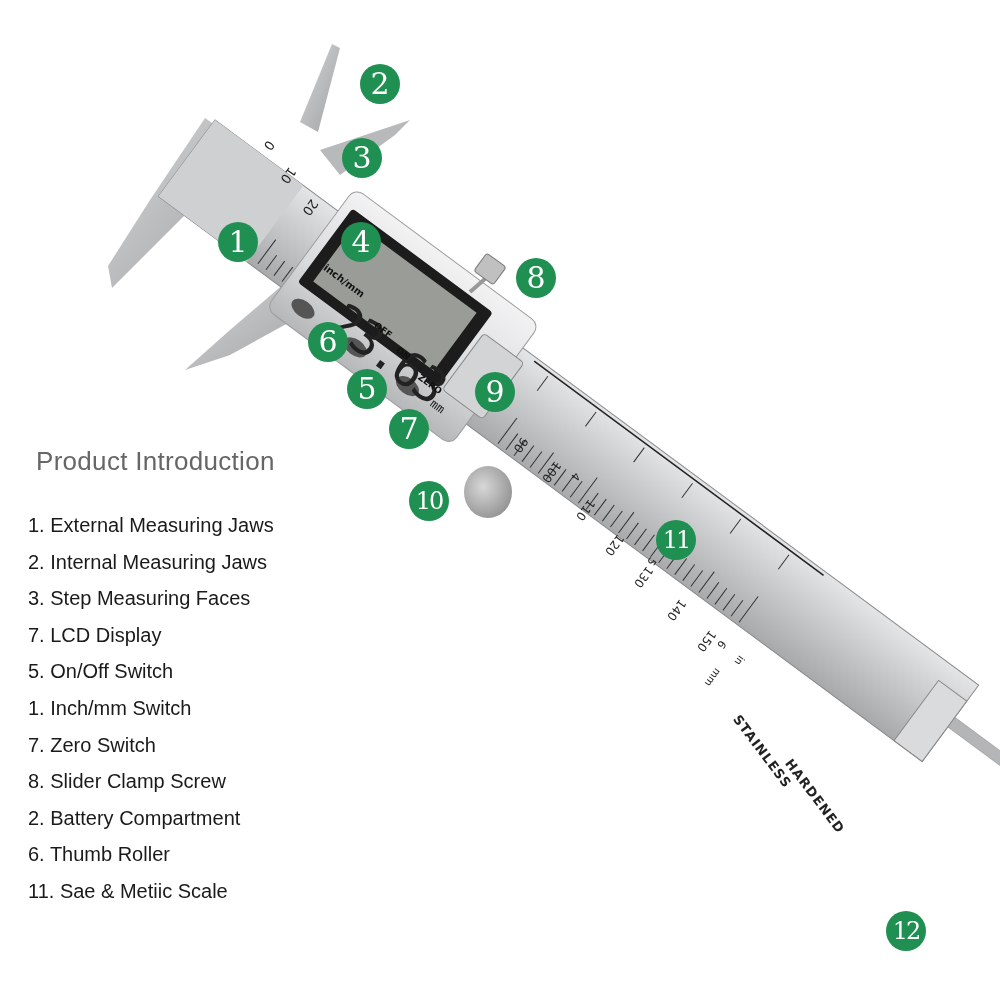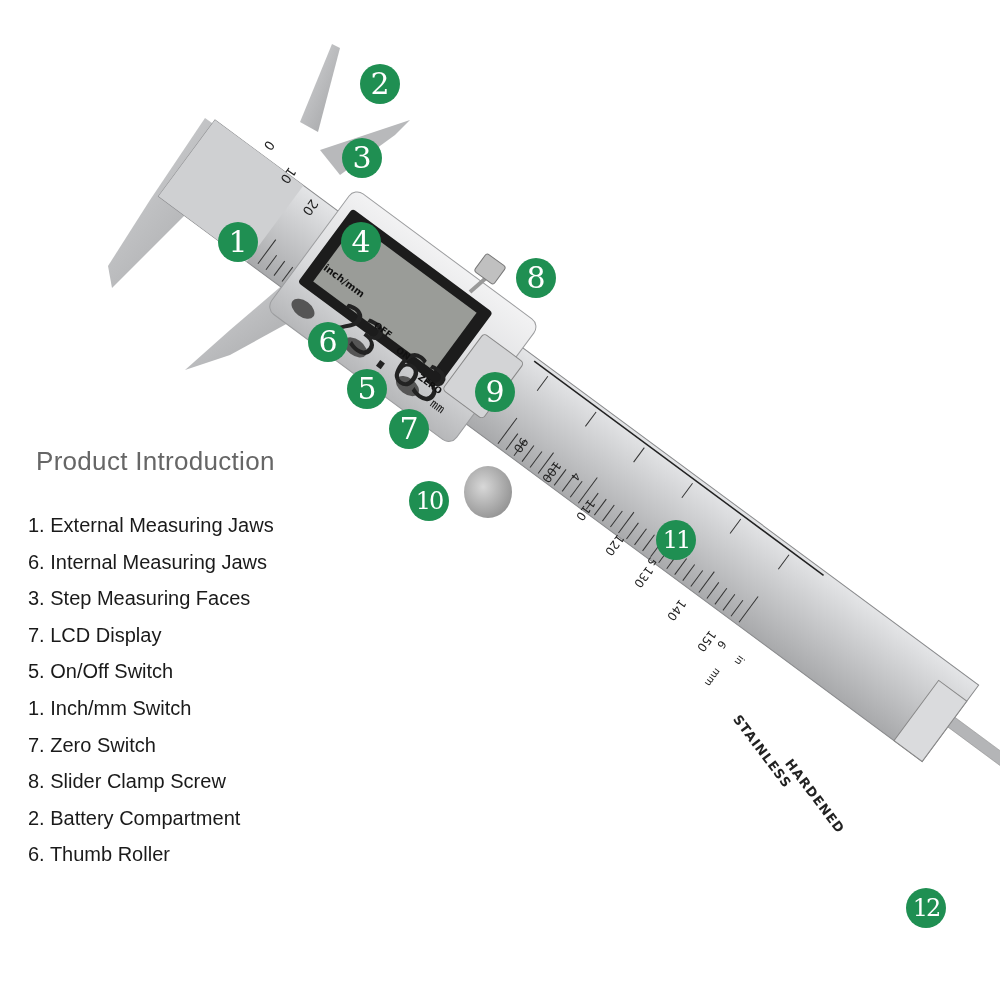--- a/index.html
+++ b/index.html
@@ -168,31 +168,32 @@
   <div class="marker" style="left:380px; top:84px;">2</div>
   <div class="marker" style="left:362px; top:158px;">3</div>
   <div class="marker" style="left:361px; top:242px;">4</div>
   <div class="marker" style="left:367px; top:389px;">5</div>
   <div class="marker" style="left:328px; top:342px;">6</div>
   <div class="marker" style="left:409px; top:429px;">7</div>
   <div class="marker" style="left:536px; top:278px;">8</div>
   <div class="marker" style="left:495px; top:392px;">9</div>
   <div class="marker two" style="left:429px; top:501px;">10</div>
   <div class="marker two" style="left:676px; top:540px;">11</div>
-  <div class="marker two" style="left:906px; top:908px;margin-left:20px;">12</div>
+  <div class="marker two" style="left:906px; top:931px;">12</div>
 
   
   <div class="intro">
     <div class="intro-title">Product Introduction</div>
     <ul class="intro-list">
       <li>1. External Measuring Jaws</li>
-      <li>6. Internal Measuring Jaws</li>
+      <li>2. Internal Measuring Jaws</li>
       <li>3. Step Measuring Faces</li>
       <li>7. LCD Display</li>
       <li>5. On/Off Switch</li>
       <li>1. Inch/mm Switch</li>
       <li>7. Zero Switch</li>
       <li>8. Slider Clamp Screw</li>
       <li>2. Battery Compartment</li>
       <li>6. Thumb Roller</li>
+      <li>11. Sae &amp; Metiic Scale</li>
     </ul>
   </div>
 </div>
 
 </body></html>

